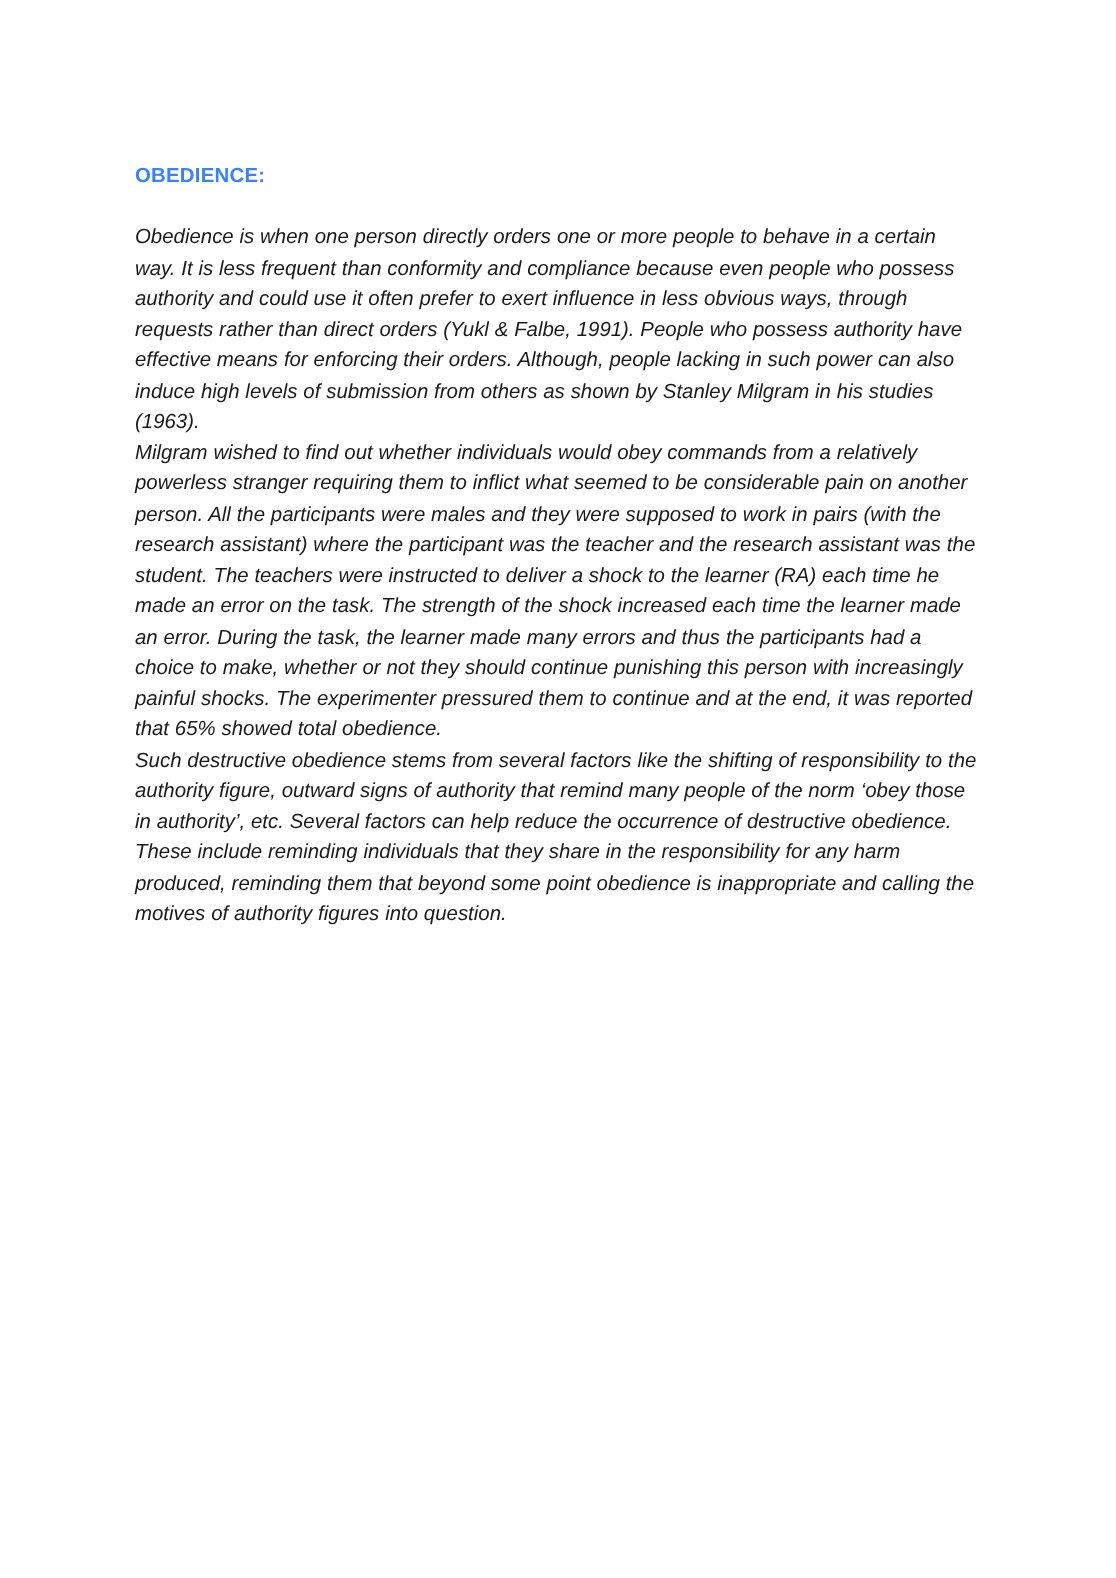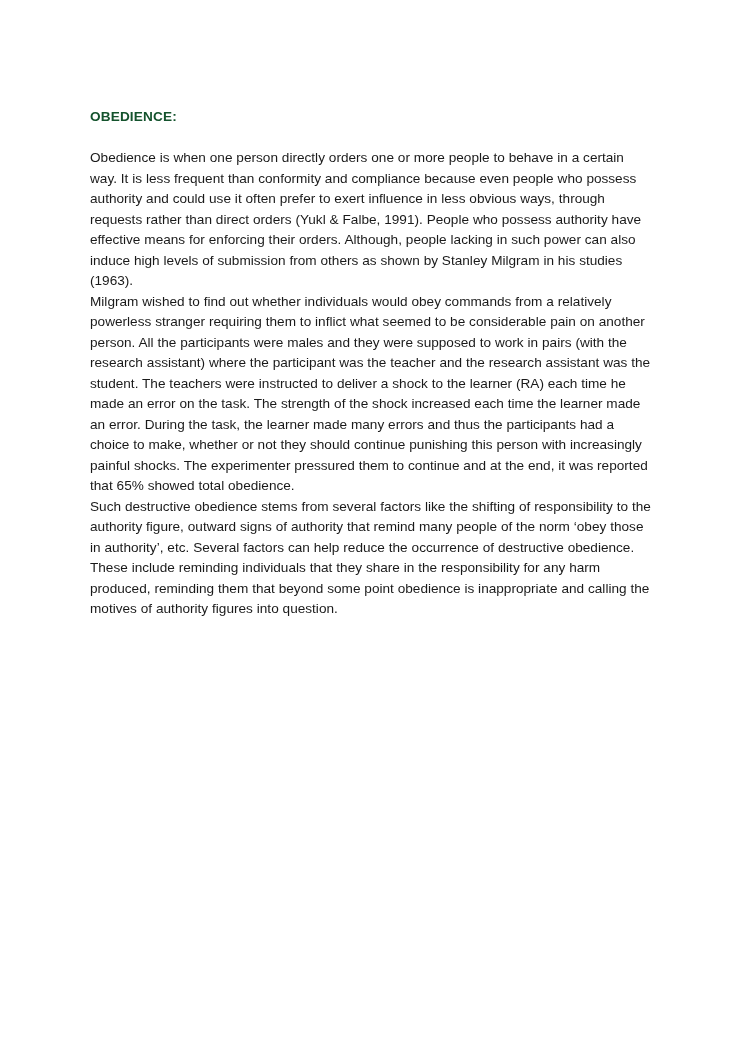--- a/index.html
+++ b/index.html
@@ -24,39 +24,40 @@
   }
   .doc-body {
     position: absolute;
     left: 90px;
     top: 107px;
     width: 562px;
   }
   .heading {
     font-size: 13.6px;
     font-weight: bold;
-    color: #14532d;
+    color: #3b82f6;
     letter-spacing: 0.15px;
     line-height: 20.5px;
     margin: 0;
     text-align: left;
   }
   .spacer-line {
     height: 20.5px;
     line-height: 20.5px;
     font-size: 13.6px;
   }
   .para {
     font-size: 13.6px;
     line-height: 20.5px;
     color: #1a1a1a;
     margin: 0;
     text-align: left;
     letter-spacing: 0.005px;
     word-spacing: 0.1px;
+    font-style: italic;
   }
 </style>
 </head>
 <body>
 
 <div class="page">
   <div class="doc-body">
 
     <div class="heading">OBEDIENCE:</div>
 

